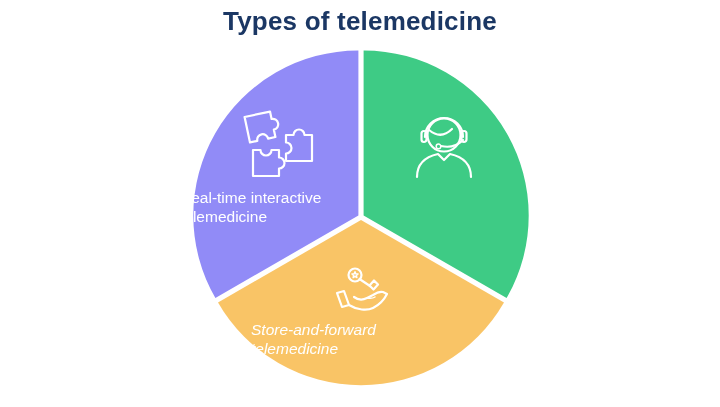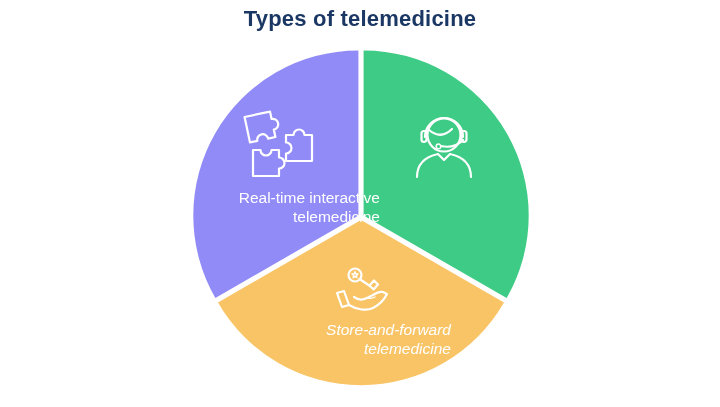--- a/index.html
+++ b/index.html
@@ -7,33 +7,33 @@
   .canvas{
     position:relative;
     width:720px;height:407px;
     background:#ffffff;
     overflow:hidden;
   }
   .title{
     position:absolute;
     top:6px;left:0;width:720px;
     text-align:center;
-    font-size:22px;
+    font-size:26px;
     font-weight:700;
     color:#1b3764;
     letter-spacing:0.2px;
   }
   .pie-svg{position:absolute;left:0;top:0;}
   .seg-label{
     position:absolute;
     transform:translate(-50%,-50%);
     color:#ffffff;
     font-size:15.5px;
     line-height:1.25;
-    text-align:right;
+    text-align:left;
     white-space:pre-line;
     width:200px;
   }
   .icon-stroke{stroke:#ffffff;fill:none;stroke-width:2.2;stroke-linecap:round;stroke-linejoin:round;}
   .icon-stroke-thin{stroke:#ffffff;fill:none;stroke-width:1.5;stroke-linecap:round;stroke-linejoin:round;}
 </style>
 </head>
 <body>
 
 <div class="canvas">

